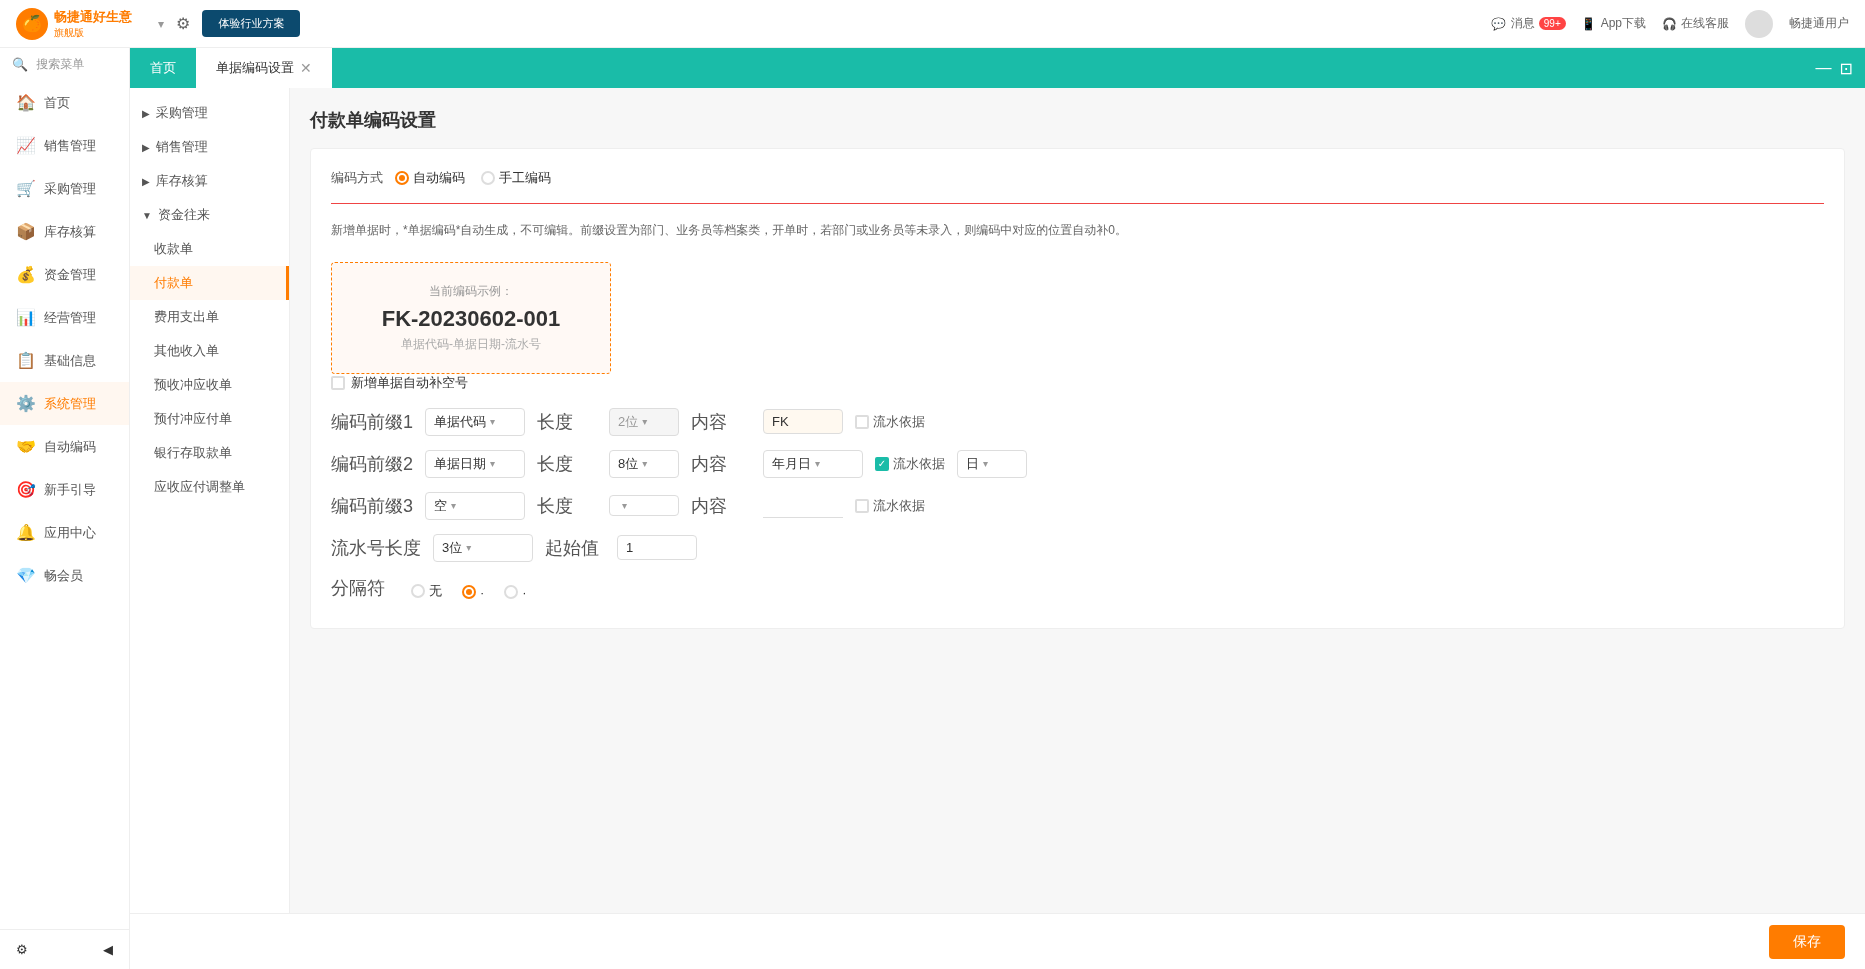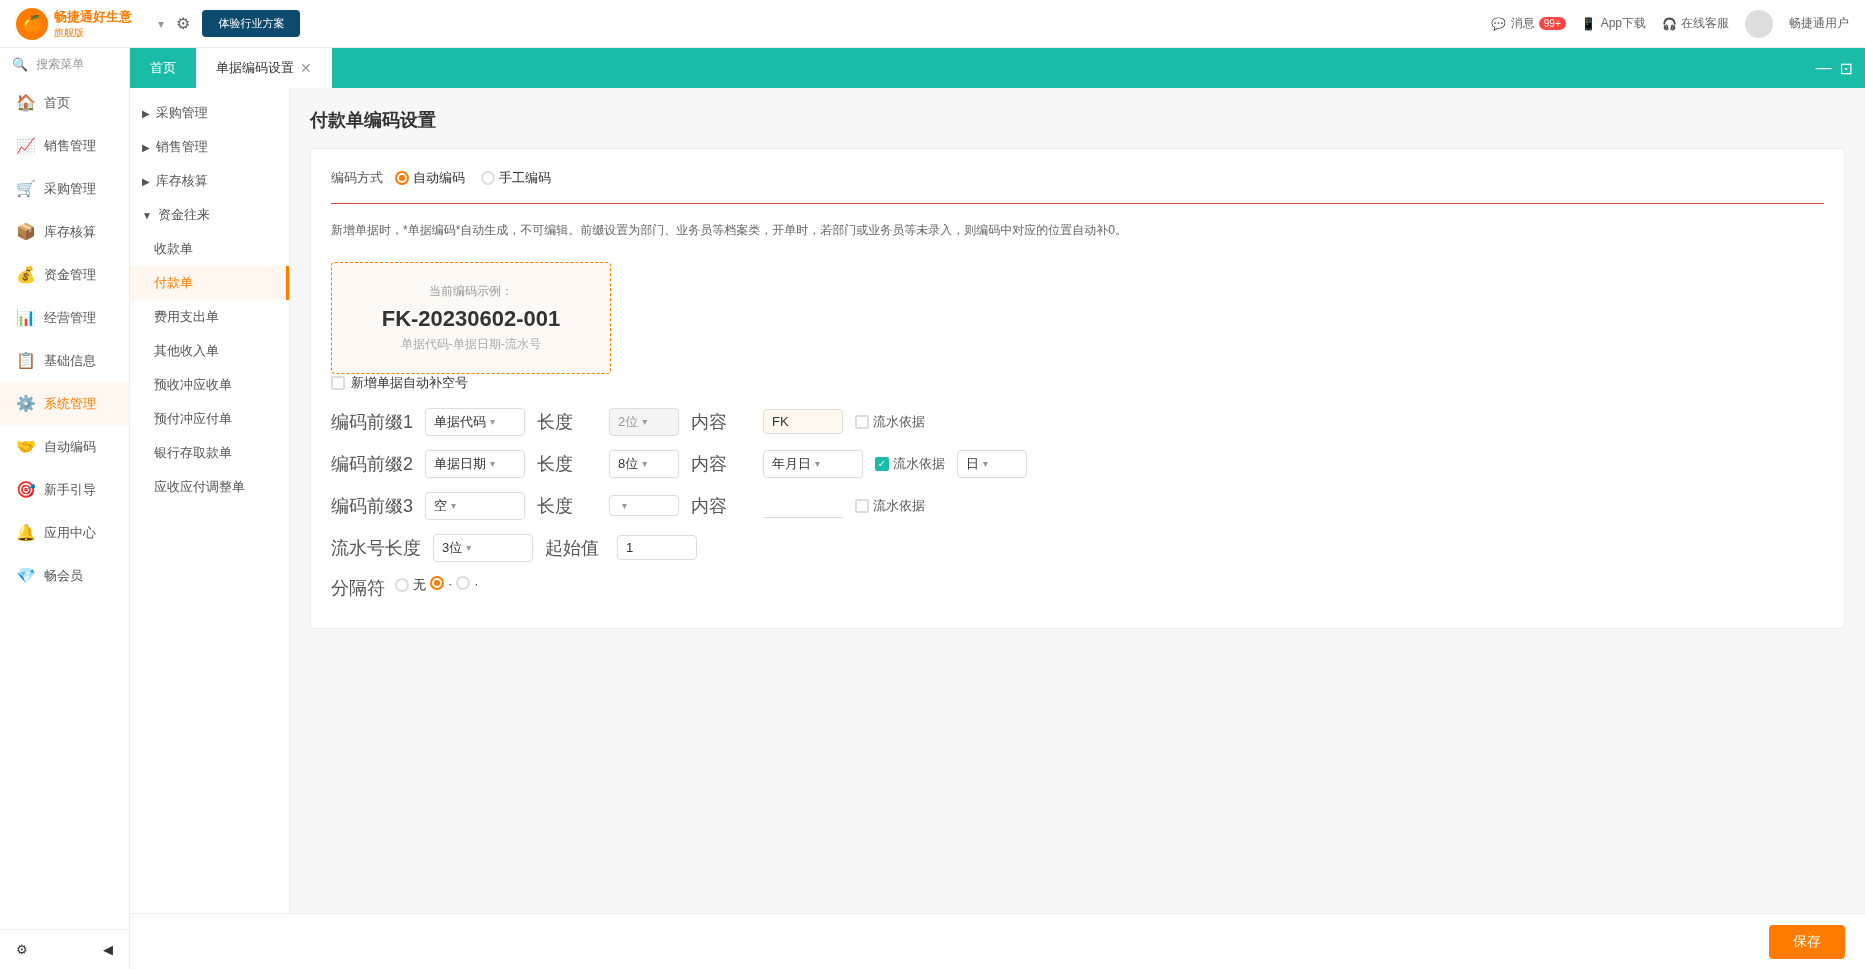--- a/index.html
+++ b/index.html
@@ -146,21 +146,21 @@
     .form-input-readonly {
       border: none; border-bottom: 1px solid #ddd; padding: 4px 8px; font-size: 13px;
       color: #333; background: transparent; min-width: 60px;
     }
     .stream-checkbox { display: flex; align-items: center; gap: 4px; font-size: 13px; color: #555; }
     .stream-checkbox-box { width: 14px; height: 14px; border: 2px solid #1abca8; border-radius: 2px; display: inline-block; }
     .stream-checkbox-box.checked { background: #1abca8; color: #fff; font-size: 10px; display: flex; align-items: center; justify-content: center; }
     .stream-checkbox-empty { width: 14px; height: 14px; border: 2px solid #ddd; border-radius: 2px; display: inline-block; }
 
     
-    .separator-row { display: flex; align-items: flex-start; gap: 4px; margin-bottom: 8px; }
+    .separator-row { display: flex; align-items: flex-end; gap: 20px; margin-bottom: 8px; }
     .sep-radio { display: flex; align-items: center; gap: 4px; cursor: pointer; font-size: 13px; }
 
     
     .bottom-toolbar {
       height: 56px; background: #fff; border-top: 1px solid #eee;
       display: flex; align-items: center; justify-content: flex-end; padding: 0 20px;
       flex-shrink: 0;
     }
     .save-btn {
       background: #ff7c00; color: #fff; border: none; border-radius: 4px;

